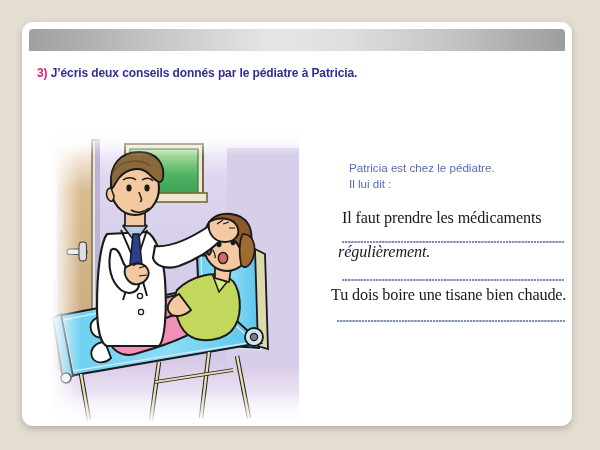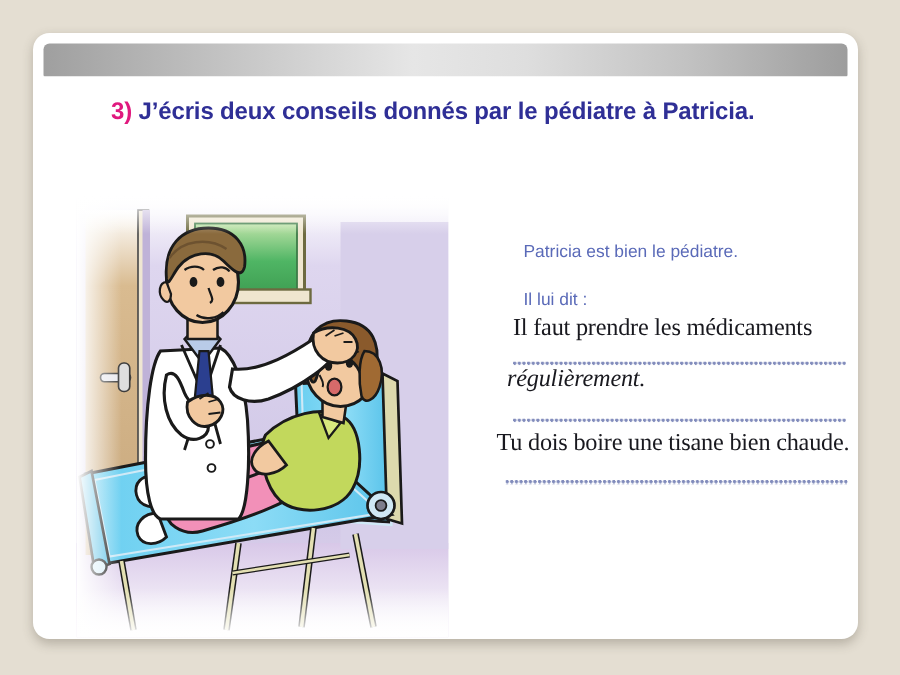--- a/index.html
+++ b/index.html
@@ -49,25 +49,24 @@
     width: 536px;
     height: 368px;
     background: #fff;
   }
 
   
   #question-title {
     position: absolute;
     left: 8px;
     top: 15px;
-    font-size: 16px;
+    font-size: 12px;
     font-weight: bold;
     letter-spacing: -0.1px;
     white-space: nowrap;
-    margin-left: 37px;
   }
   #question-number { color: #e0197e; }
   #question-text   { color: #2f2f96; }
 
   
   #illustration {
     position: absolute;
     left: 22px;
     top: 79px;
     width: 248px;
@@ -84,21 +83,21 @@
     width: 240px;
   }
 
   .prompt-line {
     color: #5a6ab8;
     font-size: 11.6px;
     font-family: "Liberation Sans", sans-serif;
     white-space: nowrap;
   }
   #prompt-1 { position: absolute; left: 24px; top: 0px; }
-  #prompt-2 { position: absolute; left: 24px; top: 32px; }
+  #prompt-2 { position: absolute; left: 24px; top: 16px; }
 
   .answer-line {
     position: absolute;
     font-family: "Liberation Serif", serif;
     font-size: 16.2px;
     color: #19191f;
     white-space: nowrap;
     letter-spacing: -0.15px;
   }
 
@@ -305,21 +304,21 @@
         </g>
 
         <rect x="0" y="0" width="30" height="295" fill="url(#edgeFadeL)"></rect>
         <rect x="0" y="0" width="248" height="26" fill="url(#edgeFadeTop)"></rect>
         <rect x="0" y="262" width="248" height="33" fill="url(#edgeFadeBot)"></rect>
       </svg>
     </div>
 
     <div id="answer-column">
 
-      <div id="prompt-1" class="prompt-line">Patricia est bien le pédiatre.</div>
+      <div id="prompt-1" class="prompt-line">Patricia est chez le pédiatre.</div>
 
       <div id="prompt-2" class="prompt-line">Il lui dit :</div>
 
       <div id="answer-1a" class="answer-line">Il faut prendre les médicaments</div>
 
       <div id="rule-1" class="dotted-rule"></div>
 
       <div id="answer-1b" class="answer-line">régulièrement.</div>
 
       <div id="rule-2" class="dotted-rule"></div>

